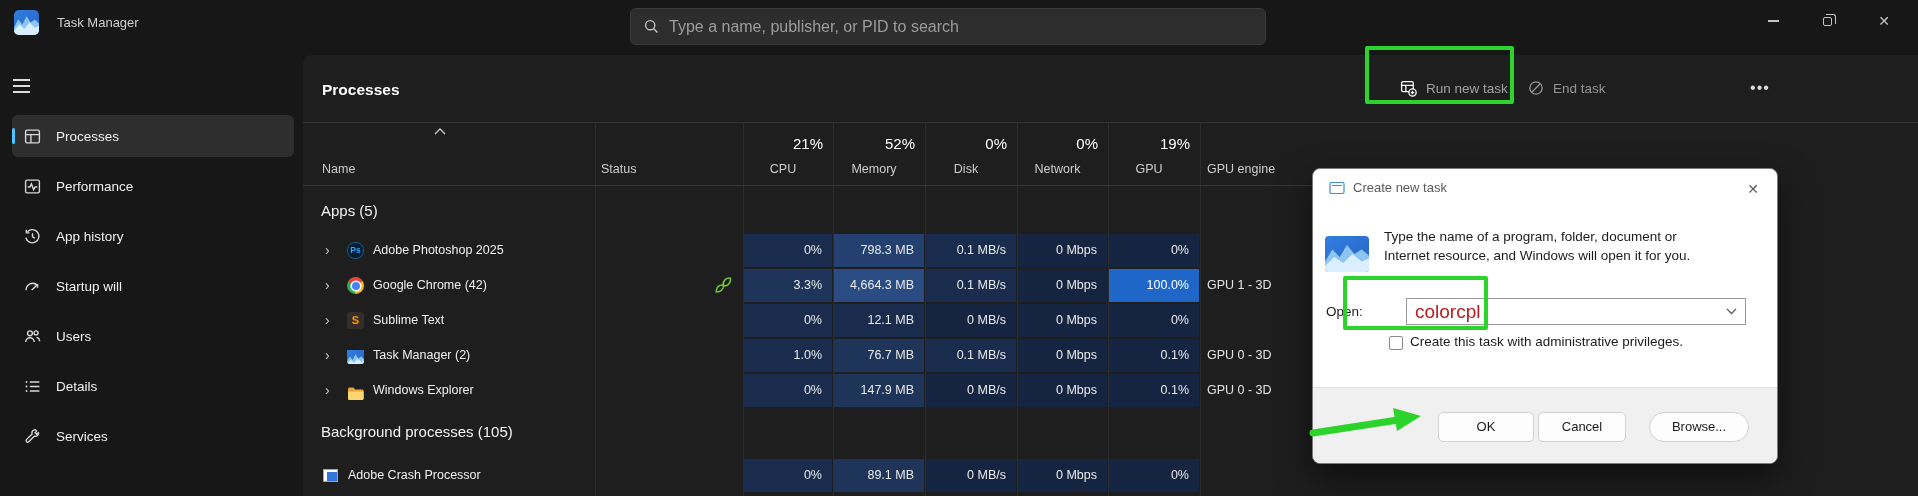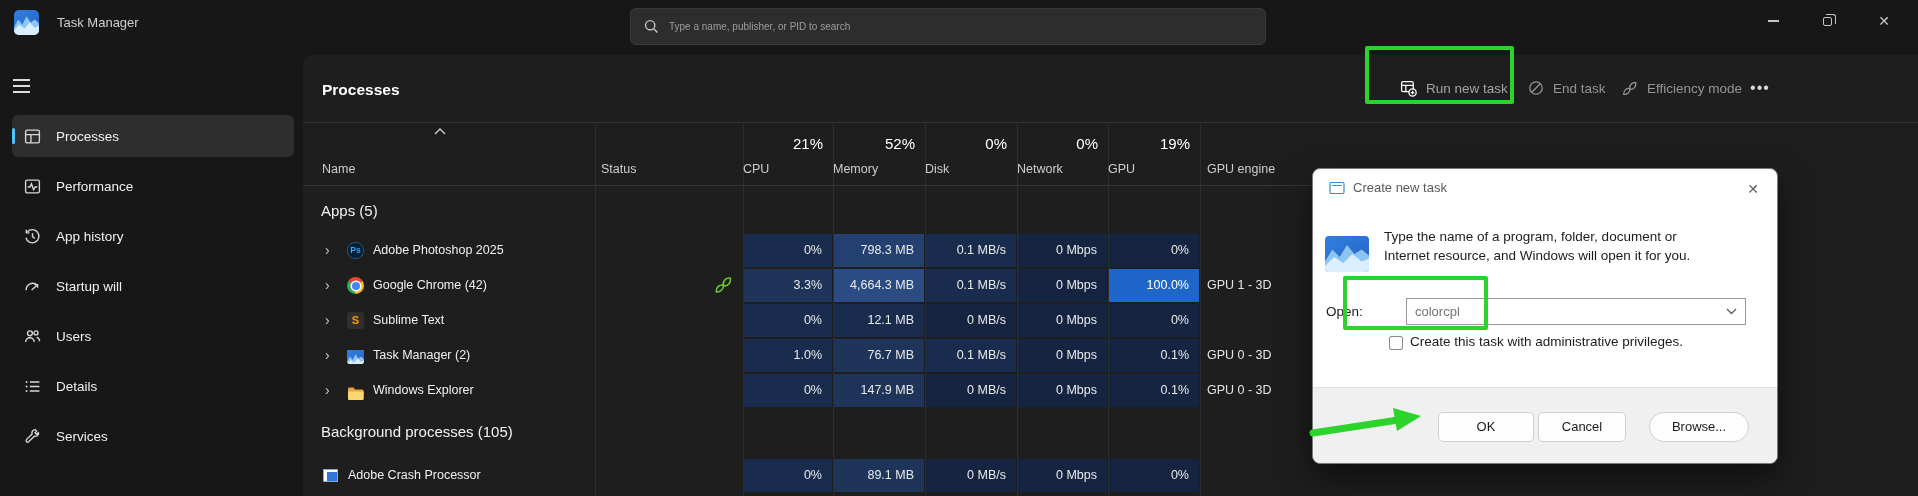--- a/index.html
+++ b/index.html
@@ -6,21 +6,21 @@
   html,body { width:1918px; height:496px; overflow:hidden; }
   body { position:relative; background:#161616; font-family:"Liberation Sans", sans-serif; color:#e8e8e8; }
   .abs { position:absolute; }
 
   
   .titlebar { position:absolute; left:0; top:0; width:1918px; height:55px; background:#171717; }
   .appicon-tm { position:absolute; left:14px; top:10px; width:25px; height:25px; border-radius:5px; overflow:hidden; }
   .app-title { position:absolute; left:57px; top:15px; font-size:13px; color:#cfcfcf; }
   .searchbox { position:absolute; left:630px; top:8px; width:636px; height:37px; background:#2d2d2d; border:1px solid #3a3a3a; border-radius:6px; }
   .searchbox svg { position:absolute; left:13px; top:10px; }
-  .searchbox input { position:absolute; left:38px; top:0; width:580px; height:35px; background:transparent; border:none; outline:none; color:#e0e0e0; font-size:10px; font-family:"Liberation Sans",sans-serif; }
+  .searchbox input { position:absolute; left:38px; top:0; width:580px; height:35px; background:transparent; border:none; outline:none; color:#e0e0e0; font-size:16px; font-family:"Liberation Sans",sans-serif; }
   .searchbox input::placeholder { color:#9d9d9d; }
   .winbtn { position:absolute; top:0; width:46px; height:42px; display:flex; align-items:center; justify-content:center; color:#c4c4c4; }
   .wb-min-bar { width:11px; height:1.5px; background:#c4c4c4; }
   .wb-restore { width:9px; height:9px; border:1.2px solid #c4c4c4; border-radius:2px; position:relative; }
   .wb-restore::before { content:""; position:absolute; left:2px; top:-4px; width:9px; height:9px; border:1.2px solid #c4c4c4; border-left:none; border-bottom:none; border-radius:0 3px 0 0; }
   .wb-close { font-size:14px; }
 
   
   .sidebar { position:absolute; left:0; top:55px; width:303px; height:441px; background:#171717; }
   .hamburger { position:absolute; left:13px; top:20px; width:22px; height:22px; display:flex; flex-direction:column; justify-content:center; gap:4.5px; }
@@ -44,21 +44,21 @@
   .vline { position:absolute; top:67px; bottom:0; width:1px; background:#2d2d2d; }
 
   
   .grid { display:grid; grid-template-columns:292px 148px 90px 92px 92px 91px 92px 145px; }
   .thead { position:absolute; left:0; top:67px; width:1042px; height:63px; }
   .sort-caret { position:absolute; left:130px; top:5px; color:#cccccc; }
   .pct-row { position:absolute; left:0; top:13px; width:1042px; }
   .pct { text-align:right; padding-right:10px; font-size:15px; color:#ffffff; }
   .lbl-row { position:absolute; left:0; top:40px; width:1042px; }
   .lbl { font-size:12.5px; color:#cdcdcd; }
-  .lbl.r { text-align:left; padding-right:10px; }
+  .lbl.r { text-align:center; padding-right:10px; }
   .group-hdr { position:absolute; left:18px; font-size:15px; color:#f2f2f2; }
   .trow { position:absolute; left:0; width:1042px; height:33px; }
   .cell { position:relative; height:33px; line-height:33px; font-size:12.5px; }
   .num { text-align:right; padding-right:10px; margin:0 1px; color:#eaeaea; }
   .engine { padding-left:7px; color:#e4e4e4; }
   .h1 { background:#152441; } .h2 { background:#192c4e; } .h3 { background:#1e3458; }
   .h4 { background:#234070; } .h5 { background:#2a4c82; } .hx { background:#1f66c9; color:#fff; }
   .name-cell { display:flex; align-items:center; }
   .chev { position:absolute; left:22px; color:#c8c8c8; font-size:14px; line-height:33px; }
   .rowicon { position:absolute; left:44px; top:8px; width:17px; height:17px; }
@@ -74,21 +74,21 @@
 
   
   .dialog { position:absolute; left:1312px; top:168px; width:466px; height:296px; background:#ffffff; border:1px solid #7a7a7a; border-radius:8px; box-shadow:0 14px 34px rgba(0,0,0,.55); color:#1b1b1b; z-index:20; }
   .dlg-title { position:absolute; left:40px; top:11px; font-size:13px; color:#5b5b5b; }
   .dlg-title-icon { position:absolute; left:16px; top:12px; }
   .dlg-close { position:absolute; right:12px; top:8px; width:24px; height:24px; text-align:center; line-height:24px; color:#5f5f5f; font-size:14px; }
   .dlg-bigicon { position:absolute; left:12px; top:67px; width:44px; height:36px; border-radius:4px; overflow:hidden; }
   .dlg-text { position:absolute; left:71px; top:58px; width:320px; font-size:13.5px; line-height:19px; color:#1b1b1b; }
   .dlg-open-lbl { position:absolute; left:13px; top:135px; font-size:13.5px; }
   .dlg-combo { position:absolute; left:93px; top:129px; width:340px; height:27px; background:#fff; border:1px solid #999999; }
-  .dlg-combo input { position:absolute; left:0; top:0; width:310px; height:25px; border:none; outline:none; padding-left:8px; font-size:13px; font-family:"Liberation Sans",sans-serif; color:#737373; background:transparent; }
+  .dlg-combo input { position:absolute; left:0; top:0; width:310px; height:25px; border:none; outline:none; padding-left:8px; font-size:19px; font-family:"Liberation Sans",sans-serif; color:#b91c1c; background:transparent; }
   .dlg-combo svg { position:absolute; right:8px; top:9px; }
   .dlg-check { position:absolute; left:76px; top:167px; width:14px; height:14px; border:1px solid #8a8a8a; border-radius:2px; background:#fff; }
   .dlg-check-lbl { position:absolute; left:97px; top:165px; font-size:13.5px; }
   .dlg-footer { position:absolute; left:0; bottom:0; width:464px; height:76px; background:#f0f0f0; border-top:1px solid #e0e0e0; border-radius:0 0 8px 8px; }
   .dlg-btn { position:absolute; top:24px; height:30px; background:#fdfdfd; border:1px solid #d1d1d1; border-radius:5px; font-size:13px; color:#1a1a1a; text-align:center; line-height:28px; }
   .btn-ok { left:125px; width:96px; } .btn-cancel { left:225px; width:88px; } .btn-browse { left:336px; width:100px;border-radius:15px; }
 
   
   .anno-box { position:absolute; border:4px solid #2bd32b; border-radius:2px; z-index:30; }
   .anno1 { left:1365px; top:46px; width:149px; height:58px; }
@@ -215,27 +215,20 @@
       </svg>
     <span>Run new task</span>
   </div>
   <div class="toolbar-btn tb-end">
     <svg width="16" height="16" viewBox="0 0 16 16" fill="none" stroke="#949494" stroke-width="1.3">
         <circle cx="8" cy="8" r="6.2"></circle>
         <line x1="3.8" y1="12.2" x2="12.2" y2="3.8"></line>
       </svg>
     <span>End task</span>
   </div>
-  <div class="toolbar-btn tb-eff">
-    <svg width="17" height="17" viewBox="0 0 16 16" fill="none" stroke="#949494" stroke-width="1.2">
-        <path d="M2.5 13.5C2.5 9.5 5 7.5 8.5 8 8.5 11.5 6 13.8 2.5 13.5z"></path>
-        <path d="M8 8.5C8 4 10.5 2.2 14 2.5c.3 3.8-2 6.5-5.5 6.3z"></path>
-      </svg>
-    <span>Efficiency mode</span>
-  </div>
   <div class="tb-more abs">
       <span>•••</span>
     </div>
 
   <div class="hline" style="top:67px"></div>
 
   <div class="vline" style="left:292px"></div>
   <div class="vline" style="left:440px"></div>
   <div class="vline" style="left:530px"></div>
   <div class="vline" style="left:622px"></div>

